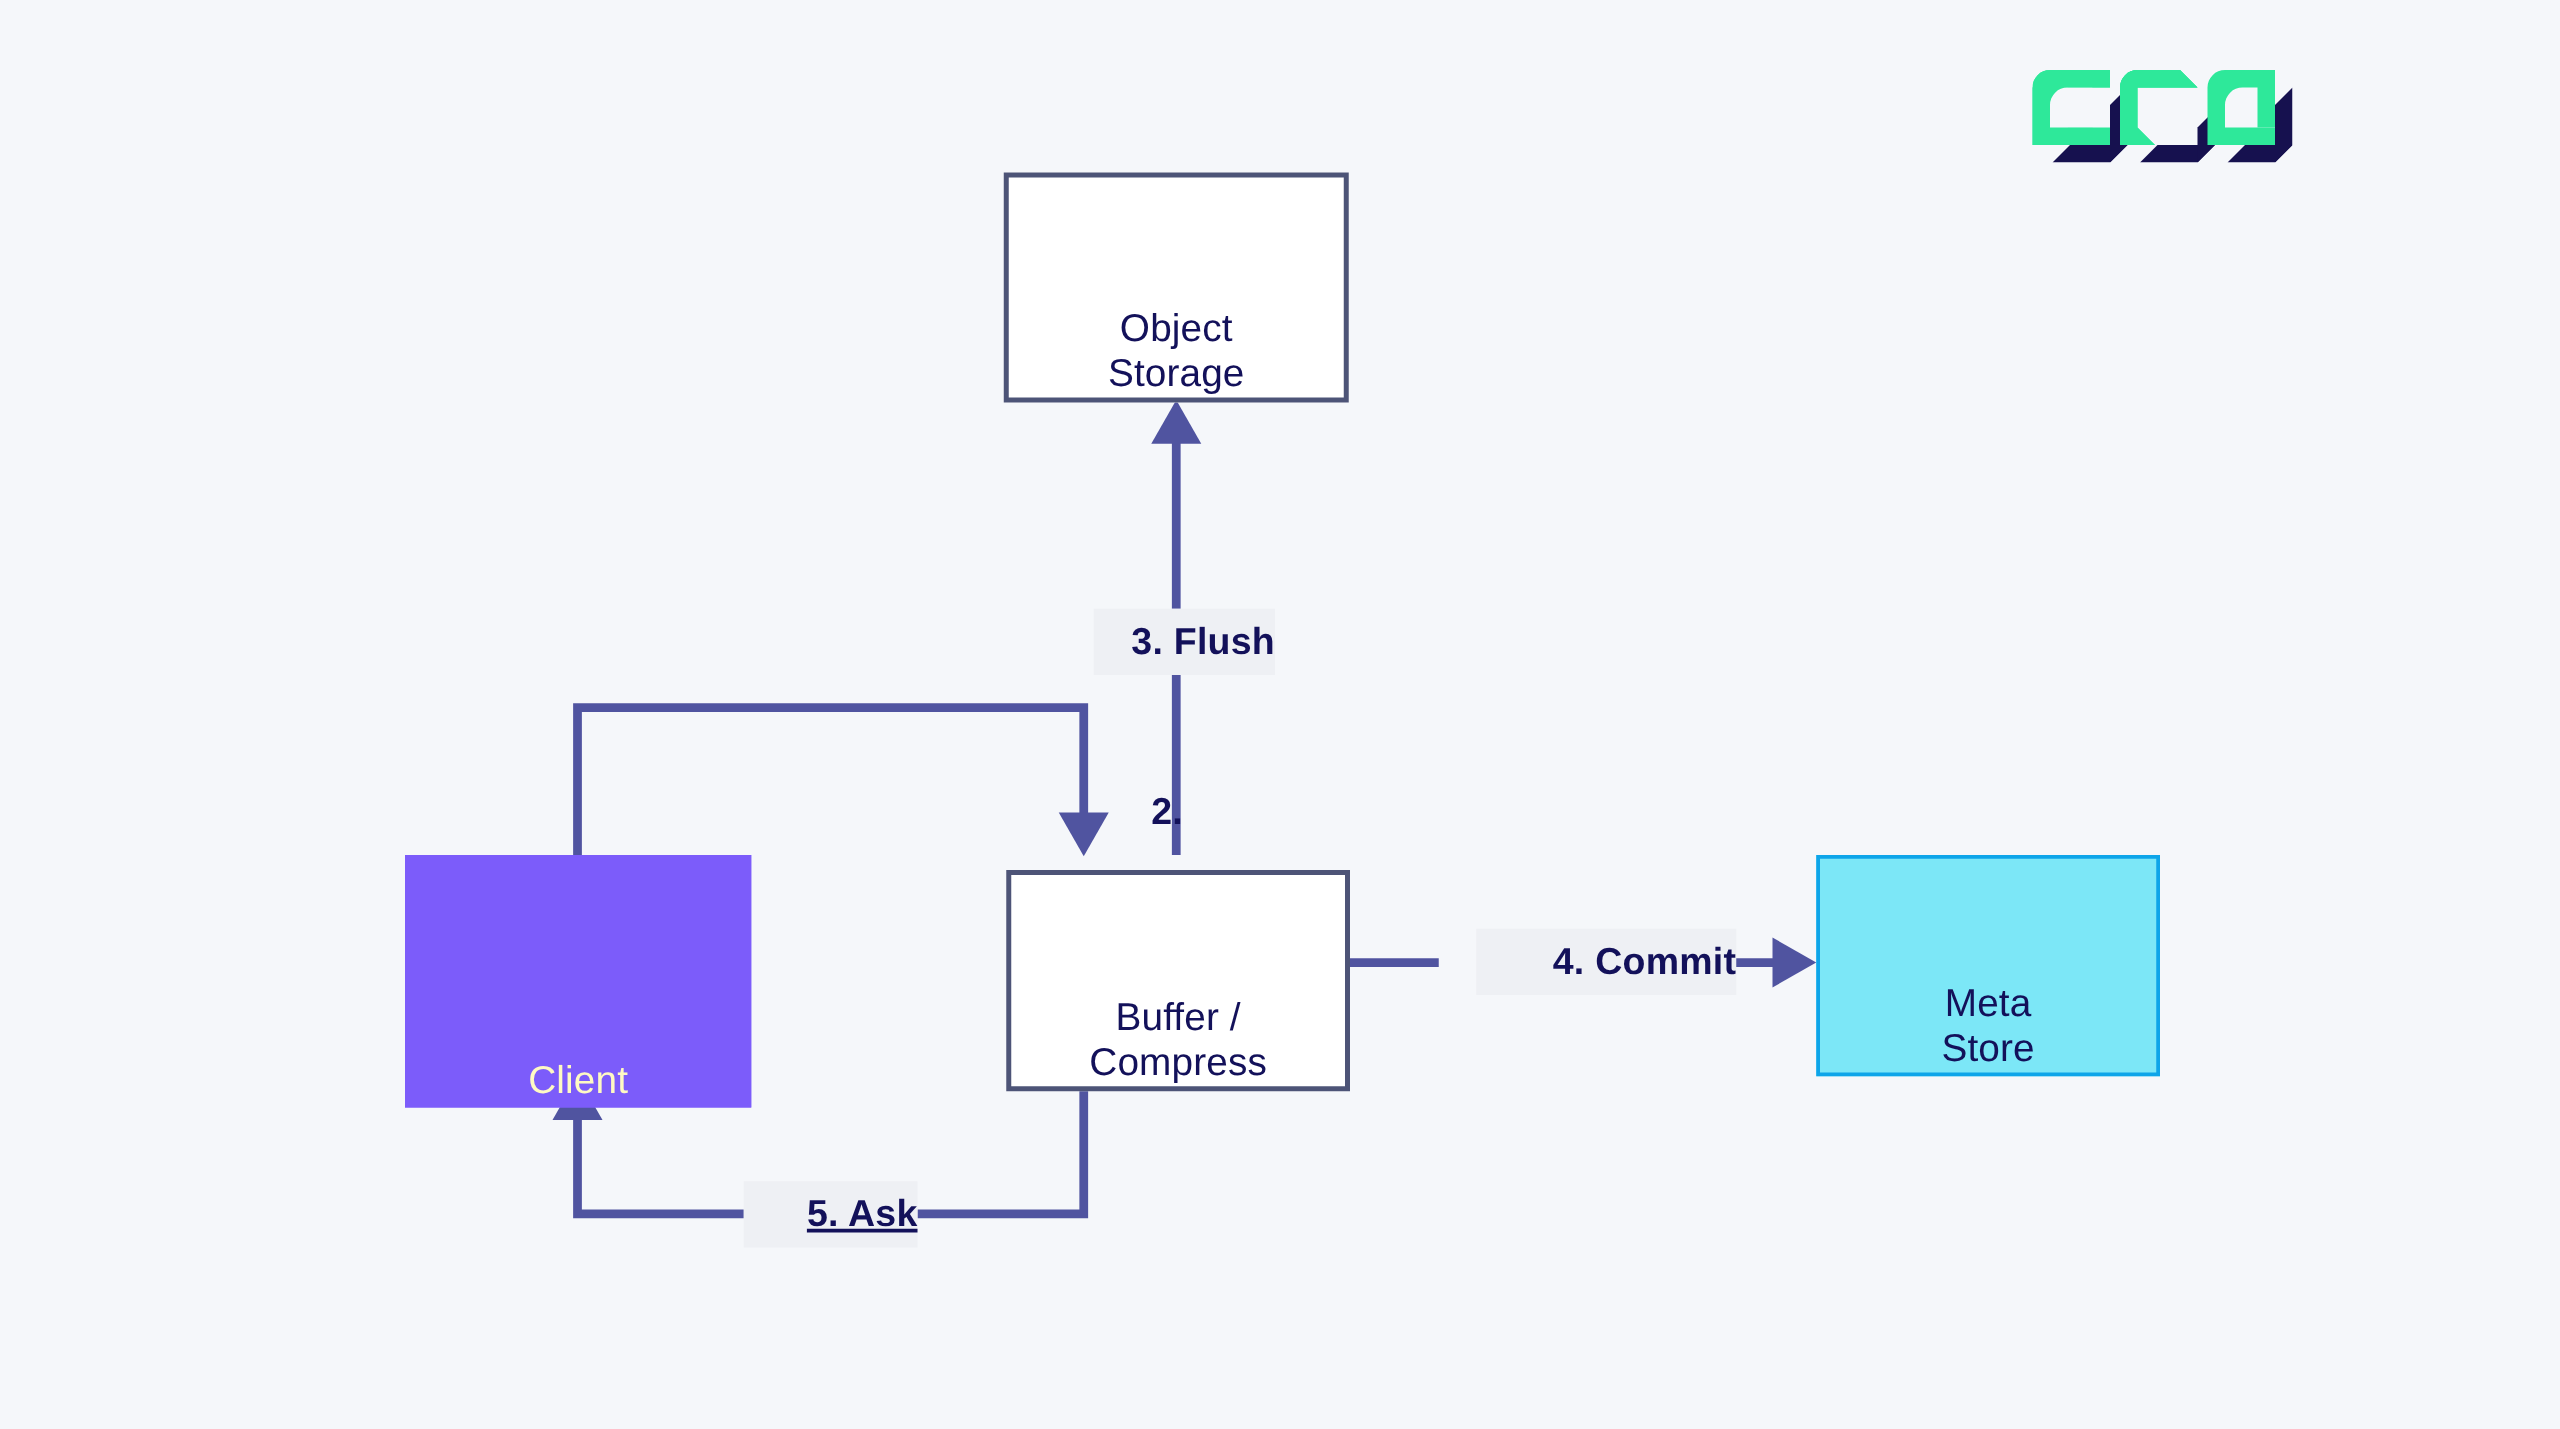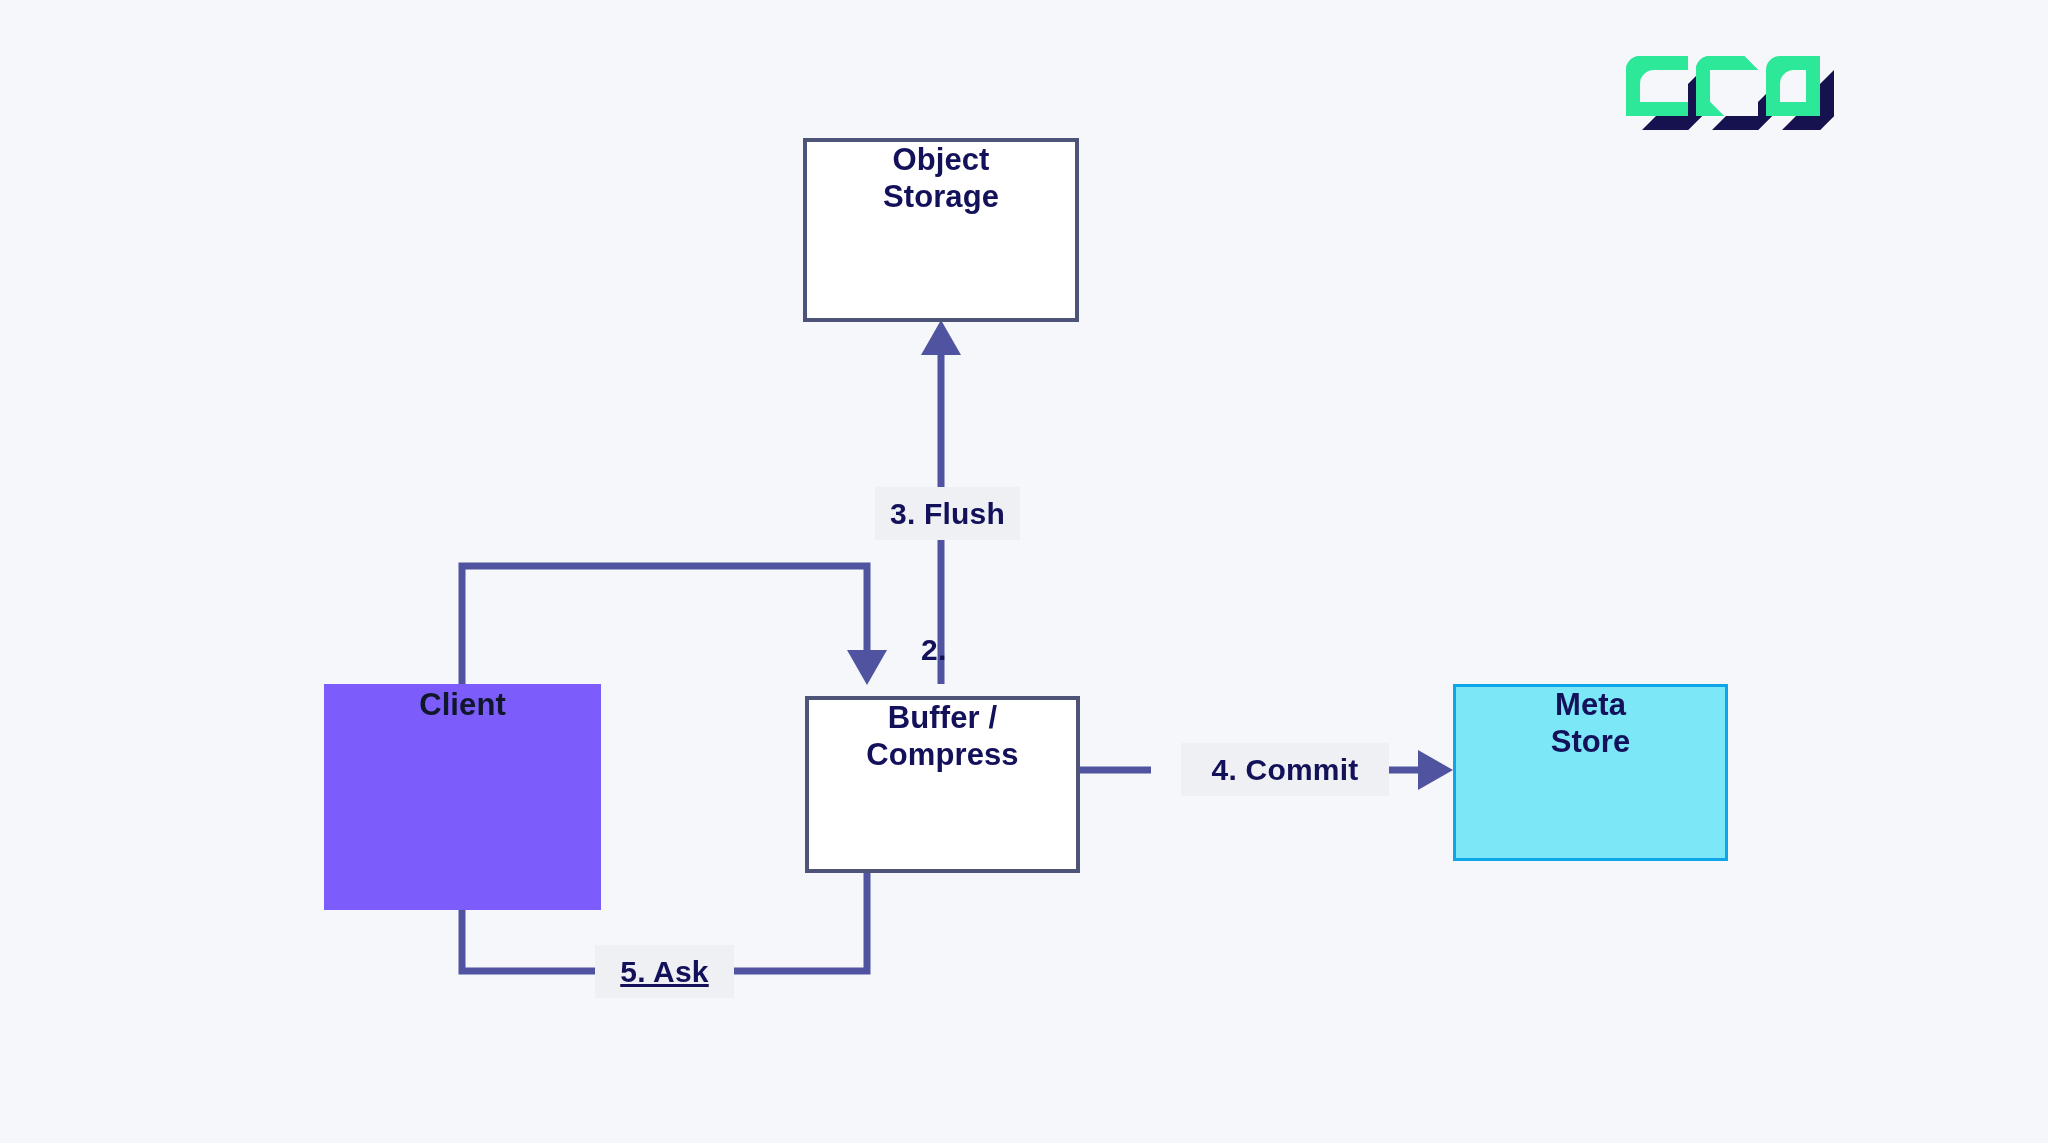--- a/index.html
+++ b/index.html
@@ -40,48 +40,48 @@
     width: 2048px;
     height: 1143px;
     pointer-events: none;
   }
 
   
   .node {
     position: absolute;
     box-sizing: border-box;
     display: flex;
-    align-items: flex-start;
+    align-items: flex-end;
     justify-content: center;
     text-align: center;
     font-size: 31px;
-    font-weight: 700;
+    font-weight: 400;
     line-height: 1.18;
     letter-spacing: 0.1px;
     white-space: pre-line;
   }
 
   #node-object-storage {
     left: 803px;
     top: 138px;
     width: 276px;
     height: 184px;
     background: #ffffff;
     border: 4px solid #4d5477;
     color: #13115a;
   }
 
   #node-client {
     left: 324px;
     top: 684px;
     width: 277px;
-    height: 226px;
+    height: 202px;
     background: #7c5cfa;
     border: 3px solid #7c5cfa;
-    color: #0f172a;
+    color: #fef9c3;
   }
 
   #node-buffer-compress {
     left: 805px;
     top: 684px;
     width: 275px;
     height: 177px;
     background: #ffffff;
     border: 4px solid #4d5477;
     color: #13115a;
@@ -97,21 +97,21 @@
     border: 3px solid #0ea5e9;
     color: #13115a;
   }
 
   
   .edge-label {
     position: absolute;
     box-sizing: border-box;
     display: flex;
     align-items: center;
-    justify-content: center;
+    justify-content: flex-end;
     background: #eef0f4;
     color: #13115a;
     font-size: 30px;
     font-weight: 700;
     letter-spacing: 0.2px;
     white-space: nowrap;
   }
 
   .edge-label.plain {
     background: transparent;

